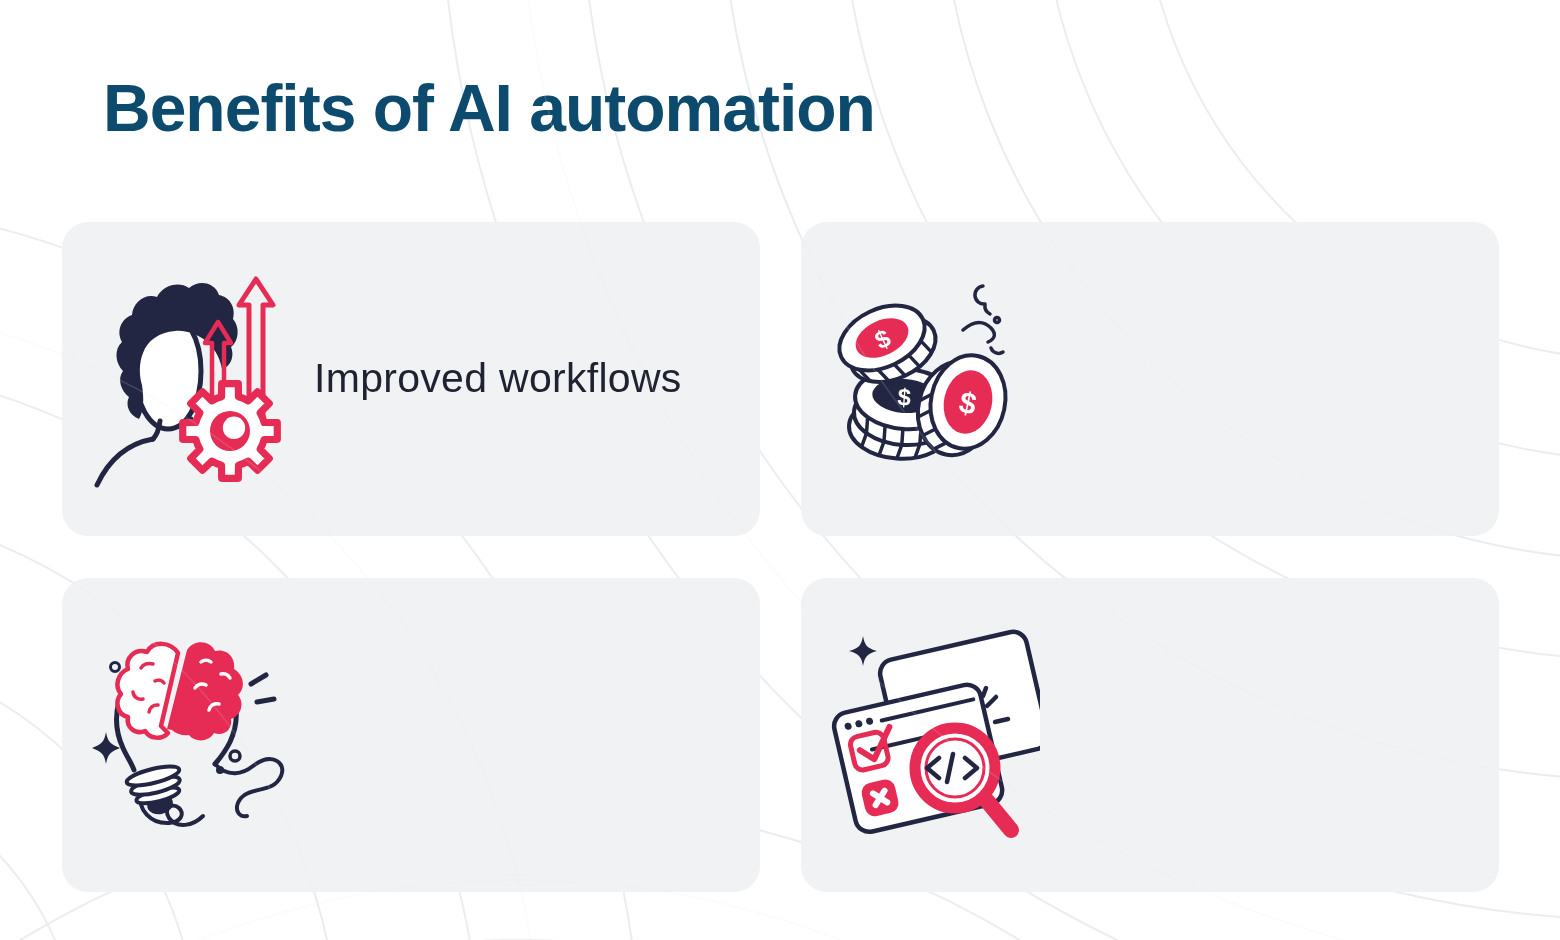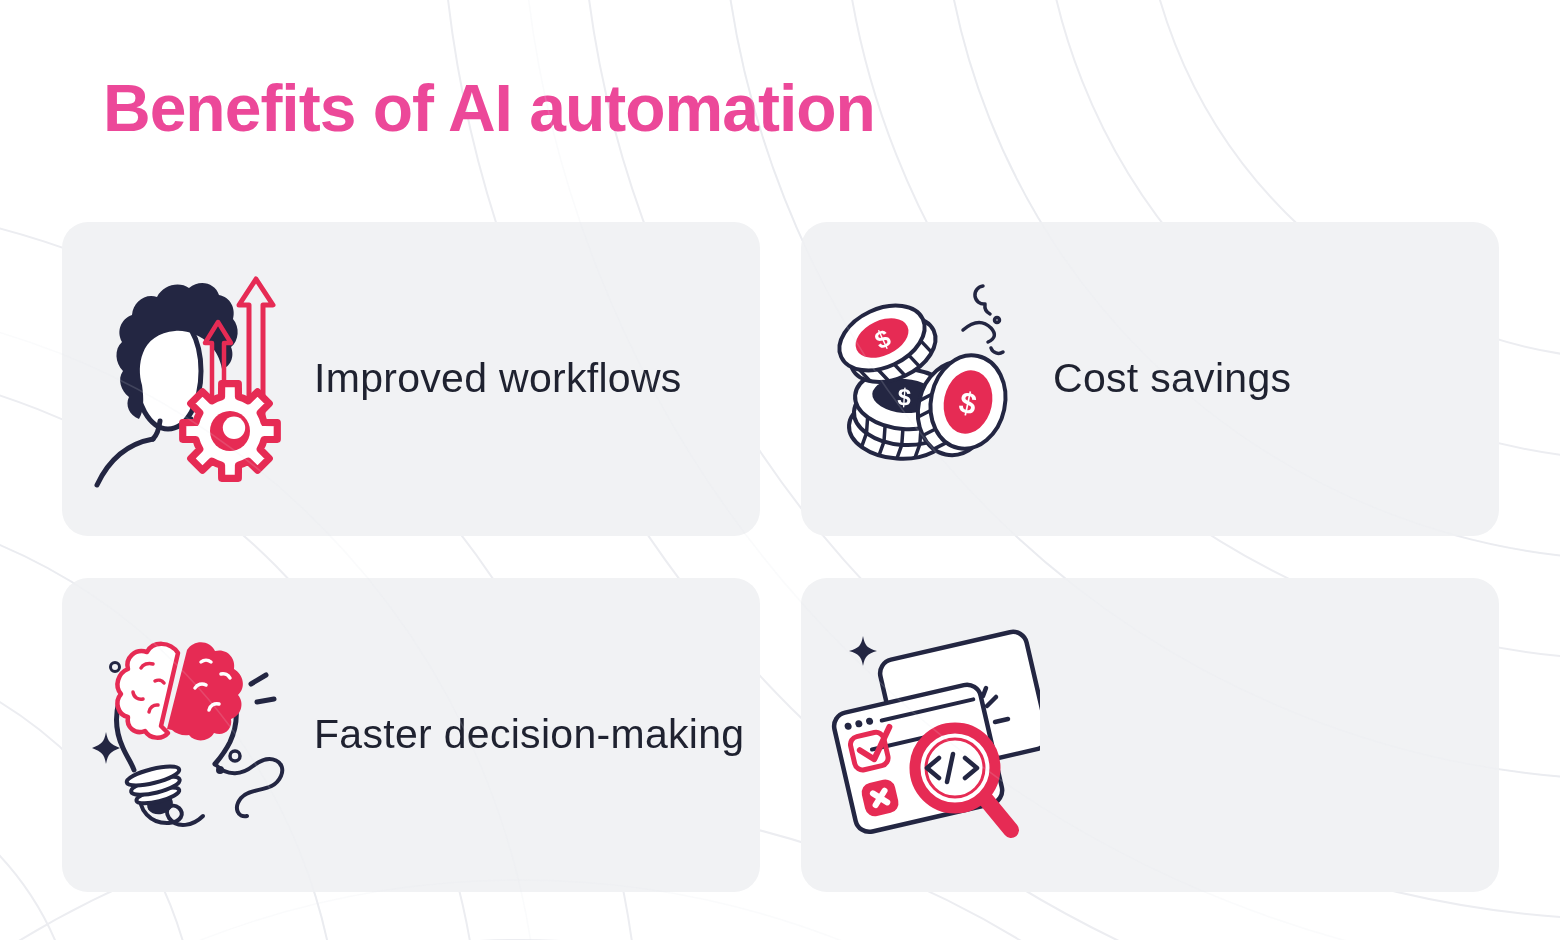--- a/index.html
+++ b/index.html
@@ -6,21 +6,21 @@
   body{
     width:1560px;height:940px;position:relative;overflow:hidden;
     background:#ffffff;
     font-family:"Liberation Sans", sans-serif;
   }
   .bg-arcs{position:absolute;left:0;top:0;width:1560px;height:940px;z-index:0;pointer-events:none;}
   .bg-arcs-top{position:absolute;left:0;top:0;width:1560px;height:940px;z-index:3;pointer-events:none;opacity:.45;}
   .page-title{
     position:absolute;left:103px;top:74px;margin:0;z-index:2;
     font-size:66px;font-weight:bold;letter-spacing:-1px;
-    color:#ec4899;line-height:1.05;
+    color:#0c4a6e;line-height:1.05;
   }
   .cards-grid{
     position:absolute;left:62px;top:222px;z-index:1;
     display:grid;grid-template-columns:698px 698px;grid-template-rows:314px 314px;
     column-gap:41px;row-gap:42px;
   }
   .card{
     background:#F1F2F4;border-radius:26px;
     display:flex;align-items:center;
   }
@@ -132,21 +132,20 @@
           <ellipse cx="-11" cy="9" rx="37" ry="47" fill="#fff" stroke="#232642" stroke-width="4"></ellipse>
           <g stroke="#232642" stroke-width="3.5">
             <path d="M-12.7,44.2 l-11,9 M-26.2,33.2 l-11,9 M-34.8,16.1 l-11,9 M-37,0 l-11,9"></path>
           </g>
           <ellipse cx="0" cy="0" rx="37" ry="47" fill="#fff" stroke="#232642" stroke-width="4"></ellipse>
           <ellipse cx="0" cy="0" rx="24" ry="32" fill="#E62B54"></ellipse>
           <text x="0" y="1" text-anchor="middle" dominant-baseline="central" fill="#fff" font-size="30" font-weight="bold" font-family="Liberation Sans, sans-serif">$</text>
         </g>
       </svg>
     </div>
-    <div class="card-label">Cost savings</div>
   </div>
 
   <div class="card">
     <div class="icon-wrap">
       <svg width="210" height="218" viewBox="0 0 210 218">
 
         <circle cx="32" cy="41" r="4.5" fill="none" stroke="#232642" stroke-width="3"></circle>
         <path fill="#232642" d="M23,106 C25,116 27,118 37,122 C27,126 25,128 23,138 C21,128 19,126 9,122 C19,118 21,116 23,106 Z"></path>
         <g fill="none" stroke="#232642" stroke-width="5" stroke-linecap="round">
           <path d="M168,58 l15,-9"></path>
@@ -183,21 +182,20 @@
              C162,77 158,90 148,93 C150,103 141,111 131,107 C126,116 112,117 106,109
              C100,110 93,108 89,104 L84,103 L104,24 Z"></path>
         <g fill="none" stroke="#fff" stroke-width="3.5" stroke-linecap="round">
           <path d="M112,62 a8,8 0 0 1 11,-3"></path>
             <path d="M126,84 a8,8 0 0 1 10,-6"></path>
           <path d="M138,48 a8,8 0 0 1 9,4"></path>
             <path d="M118,36 a8,8 0 0 1 10,0"></path>
         </g>
       </svg>
     </div>
-    <div class="card-label">Faster decision-making</div>
   </div>
 
   <div class="card">
     <div class="icon-wrap">
       <svg width="225" height="215" viewBox="0 0 225 215">
 
         <path fill="#232642" d="M48,8 C50,18 52,20 62,23 C52,26 50,28 48,38 C46,28 44,26 34,23 C44,20 46,18 48,8 Z"></path>
 
         <g transform="rotate(-13,140,60)">
           <rect x="70" y="18" width="150" height="120" rx="14" fill="#fff" stroke="#232642" stroke-width="4.5"></rect>

